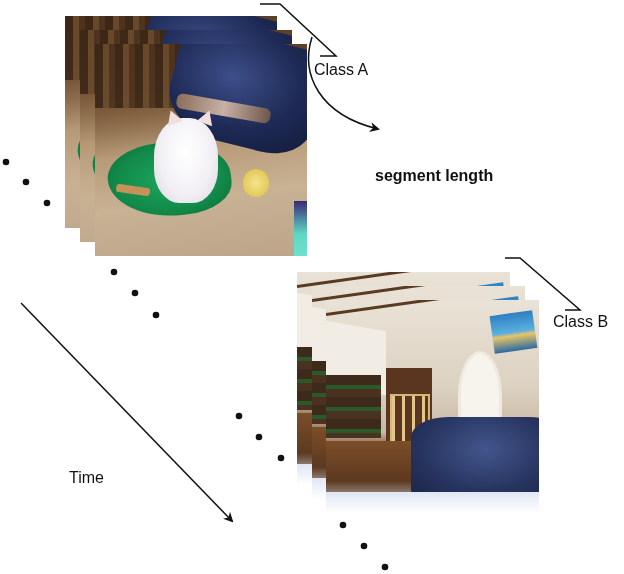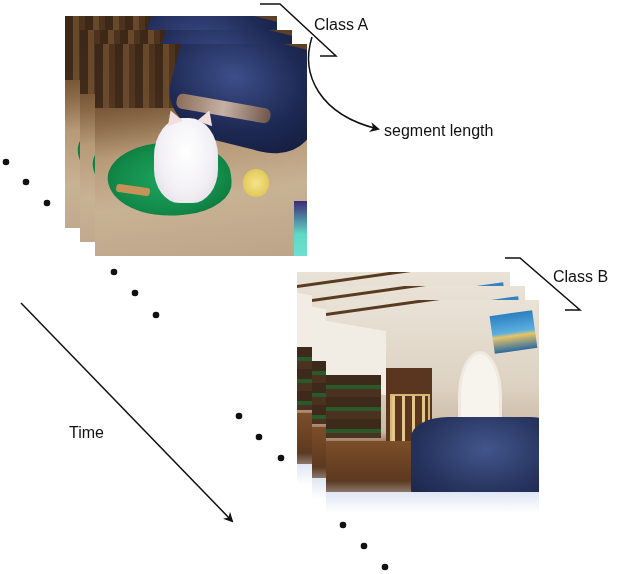--- a/index.html
+++ b/index.html
@@ -1,19 +1,19 @@
 <!DOCTYPE html>
 <html><head>
 <meta charset="utf-8">
 <style>
   html, body { margin:0; padding:0; background:#ffffff; }
   body { width:624px; height:574px; position:relative; overflow:hidden;
          font-family:"Liberation Sans", sans-serif; }
   .frame { position:absolute; width:212px; height:212px; overflow:hidden; }
-  .label { position:absolute; font-size:16px; color:#111; white-space:nowrap; }
+  .label { position:absolute; font-size:16px; color:#111; white-space:nowrap;margin-top:45px; }
   svg.overlay { position:absolute; left:0; top:0; }
 
   
   .sceneA { position:absolute; inset:0;
     background:
       linear-gradient(180deg, rgba(0,0,0,0) 0%, rgba(0,0,0,0) 100%),
       linear-gradient(172deg, #4a3322 0%, #6b4a2e 22%, #8a6a48 34%, #b79a78 48%, #c8b294 70%, #bba488 100%);
   }
   .sceneA .curtain { position:absolute; left:0; top:0; width:55%; height:30%;
     background: repeating-linear-gradient(90deg, #3b2616 0 8px, #6a4a2c 8px 14px, #4d331e 14px 20px); opacity:.9; }
@@ -170,15 +170,15 @@
     <circle cx="239" cy="416" r="3.3"></circle>
     <circle cx="259" cy="437" r="3.3"></circle>
     <circle cx="281" cy="458" r="3.3"></circle>
     <circle cx="343" cy="525" r="3.3"></circle>
     <circle cx="364" cy="546" r="3.3"></circle>
     <circle cx="385" cy="567" r="3.3"></circle>
   </g>
 </svg>
 
 <div class="label" style="left:314px;top:16px;">Class A</div>
-<div class="label" style="left:384px;top:122px;">segment length</div>
+<div class="label" style="left:375px;top:122px;font-weight:bold;">segment length</div>
 <div class="label" style="left:553px;top:268px;">Class B</div>
 <div class="label" style="left:69px;top:424px;text-align:center;">Time</div>
 
 </body></html>

